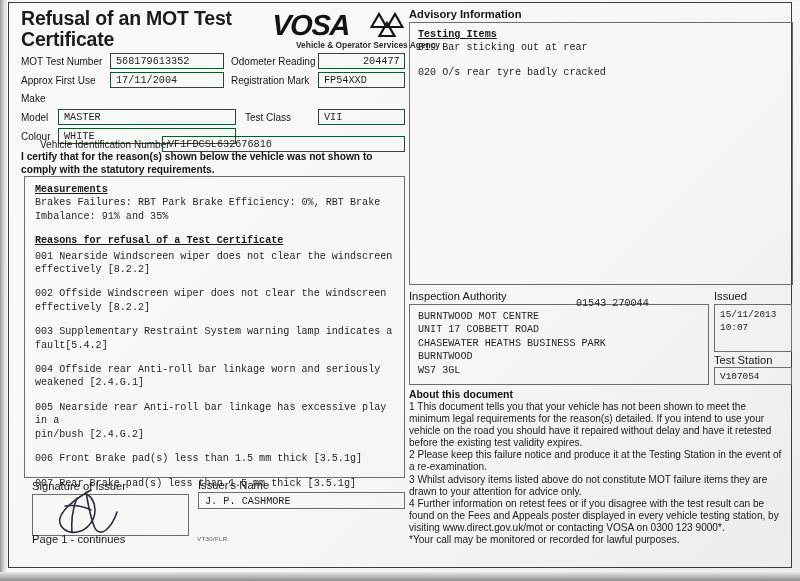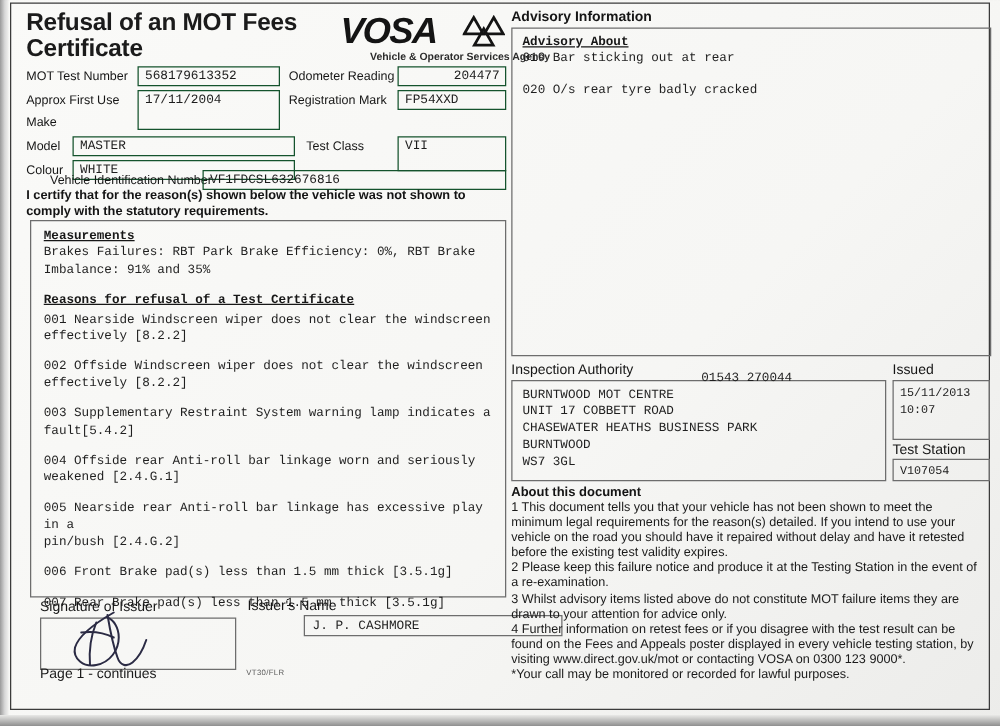--- a/index.html
+++ b/index.html
@@ -128,21 +128,21 @@
   }
   .signature {
     position: absolute; left: 14px; top: -11px;
   }
   .issuer-box {
     position: absolute; left: 188px; top: 489px;
     width: 207px; height: 17px;
     border: 1px solid #6d6d6d;
     font-family: "Liberation Mono", monospace;
     font-size: 10.2px; color: #1d1d1d;
-    padding: 2px 0 0 6px; line-height: 13px; margin-left: 45px;
+    padding: 2px 0 0 6px; line-height: 13px;
   }
   .page-note {
     position: absolute; left: 22px; top: 530px;
     font-size: 11.2px; color: #1a1a1a;
   }
   .form-code {
     position: absolute; left: 187px; top: 532px;
     font-size: 6.2px; color: #5a5a5a; letter-spacing: 0.3px;
   }
   .dft {
@@ -173,21 +173,21 @@
   }
   .adv-inner { position: absolute; left: 8px; top: 5px; width: 366px; }
 
   .insp-box {
     position: absolute; left: 1px; top: 301px;
     width: 300px; height: 81px;
     border: 1px solid #6d6d6d;
   }
   .insp-inner { position: absolute; left: 8px; top: 5px; width: 286px; }
   .insp-line { position: relative; }
-  .insp-phone { position: absolute; left: 143px; top: 0; }
+  .insp-phone { position: absolute; left: 158px; top: 0; }
 
   .issued-box {
     position: absolute; left: 306px; top: 301px;
     width: 78px; height: 48px;
     border: 1px solid #6d6d6d;
     font-family: "Liberation Mono", monospace;
     font-size: 9.4px; color: #1d1d1d;
     padding: 3px 0 0 5px; line-height: 13px;
   }
   .station-box {
@@ -223,48 +223,48 @@
 
 <div class="sheet">
   <div class="paper-tint"></div>
   <div class="paper-edge-left"></div>
   <div class="paper-edge-bottom"></div>
 
   <div class="frame"></div>
 
   <div class="left-col">
 
-    <div class="title">Refusal of an MOT Fees Certificate</div>
+    <div class="title">Refusal of an MOT Test Certificate</div>
 
     <div class="vosa-logo">
       <div class="vosa-word">VOSA</div>
       <svg class="mot-tri" width="34" height="26" viewBox="0 0 34 26">
         <path d="M9 2 L16.5 15 L1.5 15 Z" fill="none" stroke="#141414" stroke-width="2.2"></path>
         <path d="M25 2 L32.5 15 L17.5 15 Z" fill="none" stroke="#141414" stroke-width="2.2"></path>
         <path d="M17 11 L24.5 24 L9.5 24 Z" fill="none" stroke="#141414" stroke-width="2.2"></path>
       </svg>
       <div class="vosa-sub">Vehicle &amp; Operator Services Agency</div>
     </div>
 
     <div class="fld-label" style="left:11px; top:53px;">MOT Test Number</div>
     <div class="fld-box" style="left:100px; top:50px; width:114px; height:16px;">568179613352</div>
     <div class="fld-label" style="left:221px; top:53px;">Odometer Reading</div>
     <div class="fld-box" style="left:308px; top:50px; width:87px; height:16px;padding-left:44px;">204477 Miles</div>
 
     <div class="fld-label" style="left:11px; top:72px;">Approx First Use</div>
-    <div class="fld-box" style="left:100px; top:69px; width:114px; height:32px;">17/11/2004</div>
+    <div class="fld-box" style="left:100px; top:69px; width:114px; height:16px;">17/11/2004</div>
     <div class="fld-label" style="left:221px; top:72px;">Registration Mark</div>
     <div class="fld-box" style="left:308px; top:69px; width:87px; height:16px;">FP54XXD</div>
 
     <div class="fld-label" style="left:11px; top:90px;">Make</div>
 
     <div class="fld-label" style="left:11px; top:109px;">Model</div>
     <div class="fld-box" style="left:48px; top:106px; width:178px; height:16px;">MASTER</div>
     <div class="fld-label" style="left:235px; top:109px;">Test Class</div>
-    <div class="fld-box" style="left:308px; top:106px; width:87px; height:28px;">VII</div>
+    <div class="fld-box" style="left:308px; top:106px; width:87px; height:16px;">VII</div>
 
     <div class="fld-label" style="left:11px; top:128px;">Colour</div>
     <div class="fld-box" style="left:48px; top:125px; width:178px; height:16px;">WHITE</div>
 
     <div class="fld-label" style="left:11px; top:134px; top:134px;"></div>
     <div class="fld-label" style="left:11px; top:136px;margin-left:19px;">Vehicle Identification Number</div>
     <div class="fld-box" style="left:152px; top:133px; width:243px; height:16px;">VF1FDCSL632676816</div>
 
     <div class="certify">I certify that for the reason(s) shown below the vehicle was not shown to comply with the statutory requirements.</div>
 
@@ -310,21 +310,21 @@
     <div class="page-note">Page 1 - continues</div>
     <div class="form-code">VT30/FLR</div>
 
   </div>
 
   <div class="right-col">
 
     <div class="sec-label" style="left:1px; top:5px;">Advisory Information</div>
     <div class="adv-box">
       <div class="adv-inner">
-        <div class="mono-head">Advisory About</div>
+        <div class="mono-head">Testing Items</div>
         <div class="mono" style="margin-bottom:11px;">019 Bar sticking out at rear</div>
         <div class="mono">020 O/s rear tyre badly cracked</div>
       </div>
     </div>
 
     <div class="sec-label" style="left:1px; top:287px; font-weight:normal;">Inspection Authority</div>
     <div class="insp-box">
       <div class="insp-inner">
         <div class="mono">BURNTWOOD MOT CENTRE</div>
         <div class="mono">UNIT 17 COBBETT ROAD</div>

